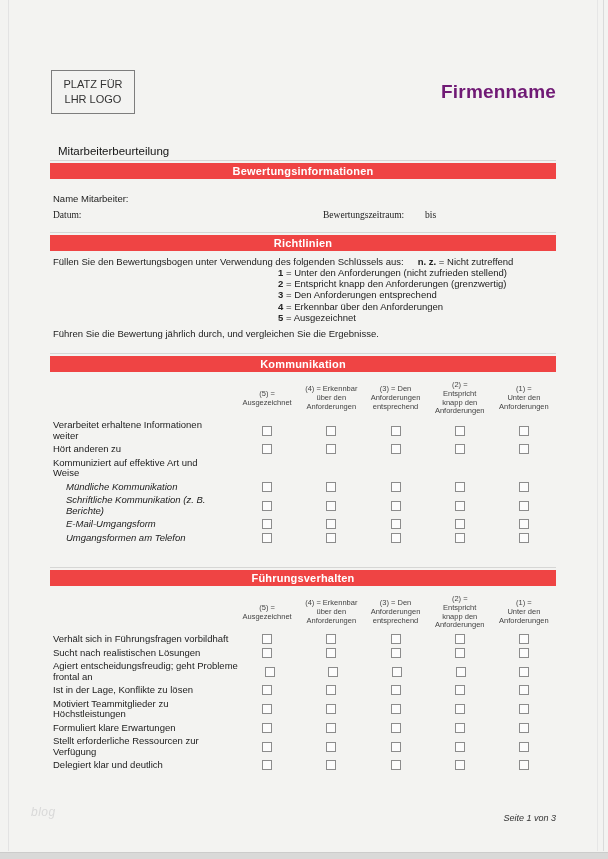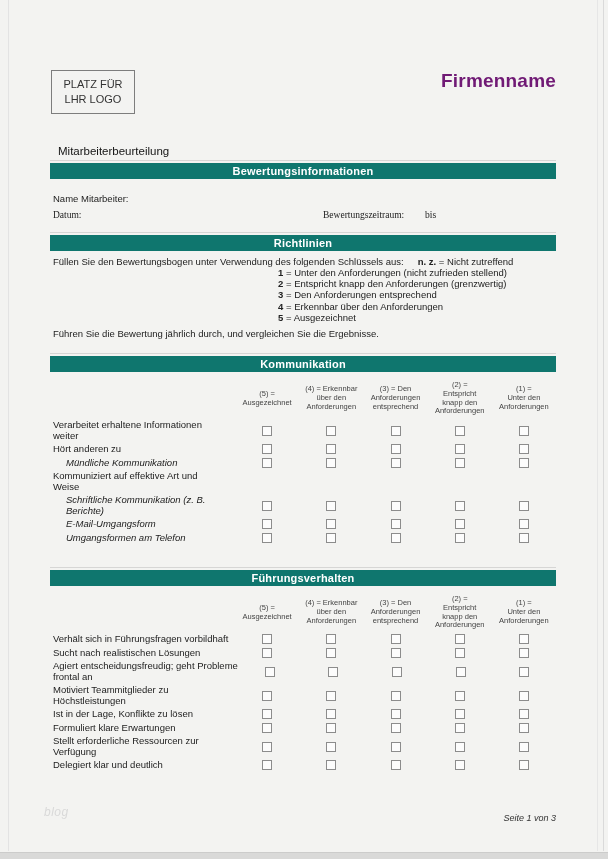--- a/index.html
+++ b/index.html
@@ -11,34 +11,34 @@
     overflow:hidden;
     color:#222;
   }
   .edge-left  { position:absolute; left:8px;  top:0; bottom:8px; width:1px; background:#e3e3e3; }
   .edge-r1    { position:absolute; right:10px; top:0; bottom:8px; width:1px; background:#e6e6e6; }
   .edge-r2    { position:absolute; right:4px;  top:0; bottom:8px; width:1px; background:#dadada; }
   .bottom-band{ position:absolute; left:0; right:0; bottom:0; height:7px; background:#d9d9d8; border-top:1px solid #cccccb; }
 
   .content { position:absolute; left:50px; top:0; width:506px; }
 
-  .header-row { display:flex; justify-content:space-between; align-items:flex-start; margin-top:70px; height:44px; }
+  .header-row { display:flex; justify-content:space-between; align-items:center; margin-top:70px; height:44px; }
   .logo-box {
     width:84px; height:44px; margin-left:1px;
     border:1px solid #7d7d7d; background:transparent;
     display:flex; align-items:center; justify-content:center;
     text-align:center; font-size:11px; line-height:1.35; color:#333;
     white-space:pre-line;
   }
   .company { font-size:19px; font-weight:bold; color:#701a75; letter-spacing:0.2px; }
 
   .doc-title { margin-top:31px; padding-left:8px; font-size:11.5px; font-weight:normal; color:#141414; }
 
   .rule { height:1px; background:#d6d6d5; }
-  .bar  { background:#0f766e; color:#fff; font-weight:bold; font-size:11px; text-align:center;
+  .bar  { background:#ef4444; color:#fff; font-weight:bold; font-size:11px; text-align:center;
           height:16px; line-height:16px; margin-top:2px; letter-spacing:0.2px; }
   .rule-title  { margin-top:3px; }
   .rule-info   { margin-top:11px; }
   .rule-guide  { margin-top:14px; }
   .rule-sect2  { margin-top:24px; }
 
   .info { font-size:9.5px; padding-left:3px; }
   .info-name { margin-top:14px; }
   .date-row  { margin-top:6px; position:relative; height:11px;font-family:Liberation Serif, serif; }
   .period-label { position:absolute; left:270px; top:0; }
@@ -60,21 +60,21 @@
   .rows { font-size:9.5px; }
   .row { display:flex; align-items:center; margin-bottom:3px; min-height:10.5px; }
   .row-label { flex:0 0 185px; line-height:10.5px; padding-left:3px; white-space:pre; }
   .row-label.italic { font-style:italic; }
   .row-label.indent { padding-left:16px; }
   .cells { flex:1; display:flex; align-self:center; }
   .cell { flex:1; display:flex; justify-content:center; }
   .checkbox { width:10px; height:10px; border:1px solid #8c8c8c; background:#fcfcfc; display:inline-block; }
 
   .footer { margin-top:42px; text-align:right; font-size:9px; font-style:italic; color:#333; }
-  .watermark { position:absolute; left:44px; top:805px; font-size:12px; font-style:italic;
+  .watermark { position:absolute; left:31px; top:805px; font-size:12px; font-style:italic;
                color:#d9d9d9; letter-spacing:0.5px;text-align:center; }
 </style>
 </head>
 <body>
 
 <div class="edge-left"></div>
 <div class="edge-r1"></div>
 <div class="edge-r2"></div>
 
 <div class="content">
@@ -187,44 +187,44 @@
           <div class="cell">
             <span class="checkbox"></span>
           </div>
           <div class="cell">
             <span class="checkbox"></span>
           </div>
         </div>
       </div>
 
       <div class="row">
-        <div class="row-label italic indent">Mündliche Kommunikation</div>
-        <div class="cells">
-          <div class="cell">
-            <span class="checkbox"></span>
-          </div>
-          <div class="cell">
-            <span class="checkbox"></span>
-          </div>
-          <div class="cell">
-            <span class="checkbox"></span>
-          </div>
-          <div class="cell">
-            <span class="checkbox"></span>
-          </div>
-          <div class="cell">
-            <span class="checkbox"></span>
-          </div>
-        </div>
-      </div>
-
-      <div class="row">
         <div class="row-label">Kommuniziert auf effektive Art und
 Weise</div>
         <div class="cells" style="visibility: hidden;">
+          <div class="cell">
+            <span class="checkbox"></span>
+          </div>
+          <div class="cell">
+            <span class="checkbox"></span>
+          </div>
+          <div class="cell">
+            <span class="checkbox"></span>
+          </div>
+          <div class="cell">
+            <span class="checkbox"></span>
+          </div>
+          <div class="cell">
+            <span class="checkbox"></span>
+          </div>
+        </div>
+      </div>
+
+      <div class="row">
+        <div class="row-label italic indent">Mündliche Kommunikation</div>
+        <div class="cells">
           <div class="cell">
             <span class="checkbox"></span>
           </div>
           <div class="cell">
             <span class="checkbox"></span>
           </div>
           <div class="cell">
             <span class="checkbox"></span>
           </div>
           <div class="cell">
@@ -388,20 +388,41 @@
           <div class="cell">
             <span class="checkbox"></span>
           </div>
           <div class="cell">
             <span class="checkbox"></span>
           </div>
         </div>
       </div>
 
       <div class="row">
+        <div class="row-label">Ist in der Lage, Konflikte zu lösen</div>
+        <div class="cells">
+          <div class="cell">
+            <span class="checkbox"></span>
+          </div>
+          <div class="cell">
+            <span class="checkbox"></span>
+          </div>
+          <div class="cell">
+            <span class="checkbox"></span>
+          </div>
+          <div class="cell">
+            <span class="checkbox"></span>
+          </div>
+          <div class="cell">
+            <span class="checkbox"></span>
+          </div>
+        </div>
+      </div>
+
+      <div class="row">
         <div class="row-label">Motiviert Teammitglieder zu
 Höchstleistungen</div>
         <div class="cells">
           <div class="cell">
             <span class="checkbox"></span>
           </div>
           <div class="cell">
             <span class="checkbox"></span>
           </div>
           <div class="cell">
@@ -410,41 +431,20 @@
           <div class="cell">
             <span class="checkbox"></span>
           </div>
           <div class="cell">
             <span class="checkbox"></span>
           </div>
         </div>
       </div>
 
       <div class="row">
-        <div class="row-label">Ist in der Lage, Konflikte zu lösen</div>
-        <div class="cells">
-          <div class="cell">
-            <span class="checkbox"></span>
-          </div>
-          <div class="cell">
-            <span class="checkbox"></span>
-          </div>
-          <div class="cell">
-            <span class="checkbox"></span>
-          </div>
-          <div class="cell">
-            <span class="checkbox"></span>
-          </div>
-          <div class="cell">
-            <span class="checkbox"></span>
-          </div>
-        </div>
-      </div>
-
-      <div class="row">
         <div class="row-label">Formuliert klare Erwartungen</div>
         <div class="cells">
           <div class="cell">
             <span class="checkbox"></span>
           </div>
           <div class="cell">
             <span class="checkbox"></span>
           </div>
           <div class="cell">
             <span class="checkbox"></span>

